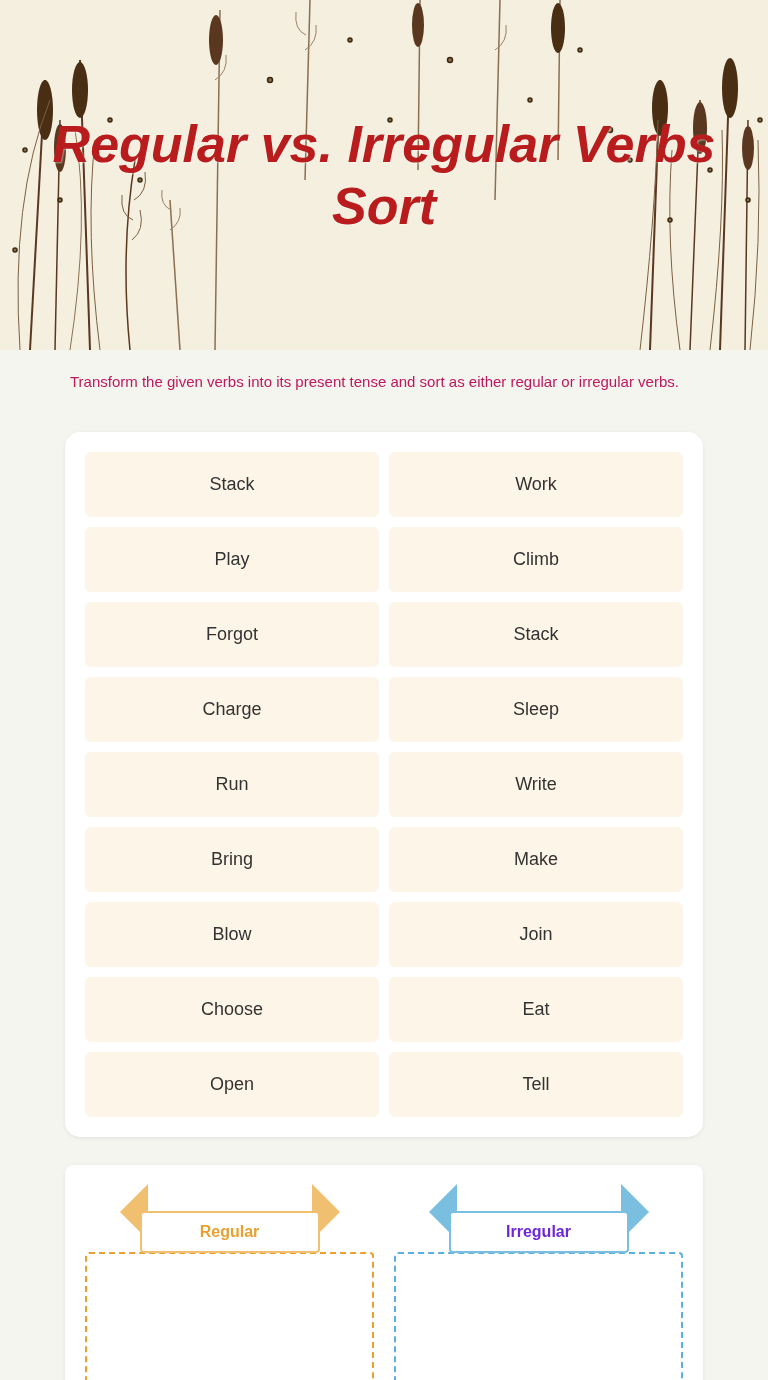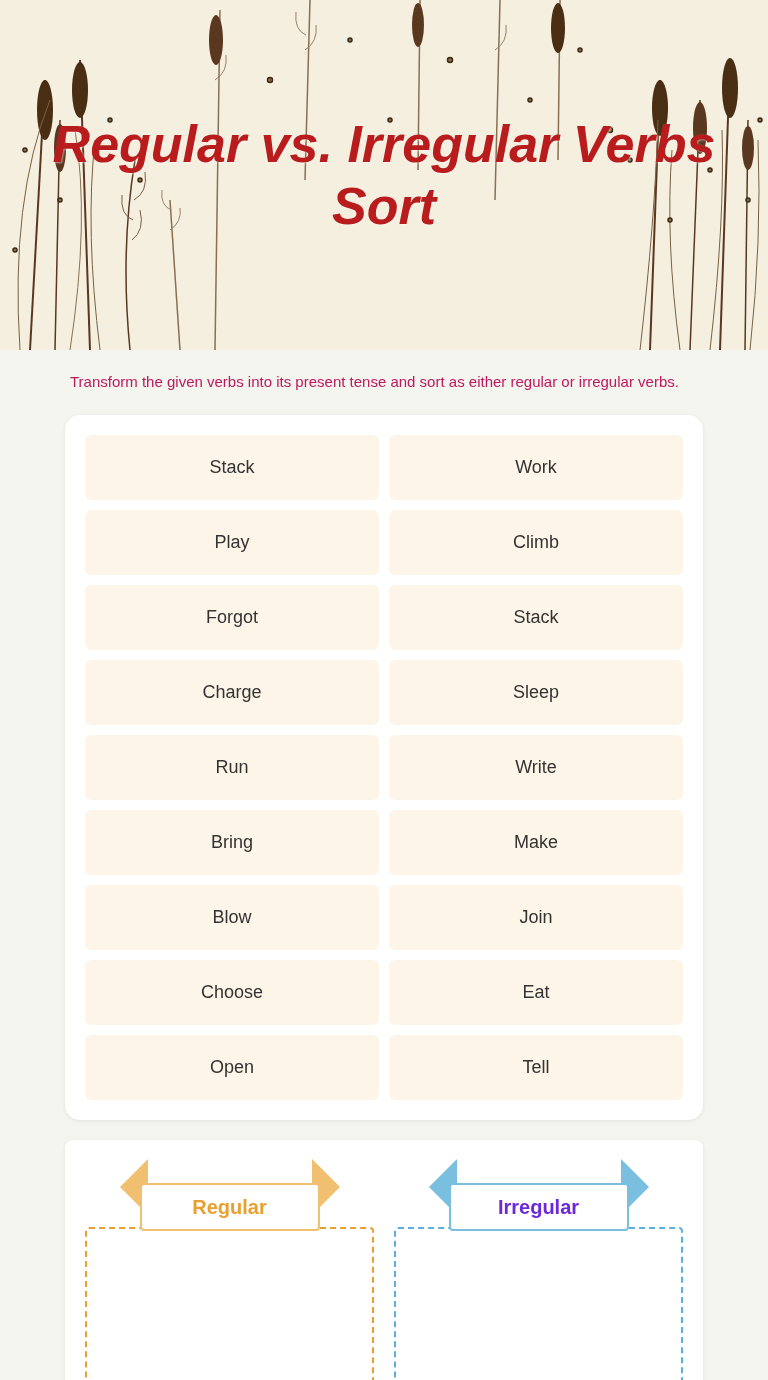--- a/index.html
+++ b/index.html
@@ -46,21 +46,21 @@
     
     .instructions {
       padding: 21px 70px 10px 70px;
       color: #be185d;
       font-size: 15px;
       line-height: 1.5;
     }
 
     
     .verb-grid-container {
-      margin: 11px 65px;
+      margin: 28px 65px;
       background: #fff;
       border-radius: 15px;
       padding: 20px;
       box-shadow: 0 1px 4px rgba(0,0,0,0.08);
     }
 
     .verb-grid {
       display: grid;
       grid-template-columns: 1fr 1fr;
       gap: 10px;
@@ -104,27 +104,27 @@
       height: 55px;
       display: flex;
       align-items: center;
       justify-content: center;
       margin-bottom: 12px;
     }
 
     .ribbon-main {
       position: absolute;
       width: 180px;
-      height: 48px;
+      height: 42px;
       border-radius: 4px;
       z-index: 2;
       display: flex;
       align-items: center;
       justify-content: center;
-      font-size: 20px;
+      font-size: 16px;
       font-weight: bold;
       margin-top: 40px;
     }
 
     .ribbon-left, .ribbon-right {
       position: absolute;
       width: 0;
       height: 0;
       z-index: 1;
     }

